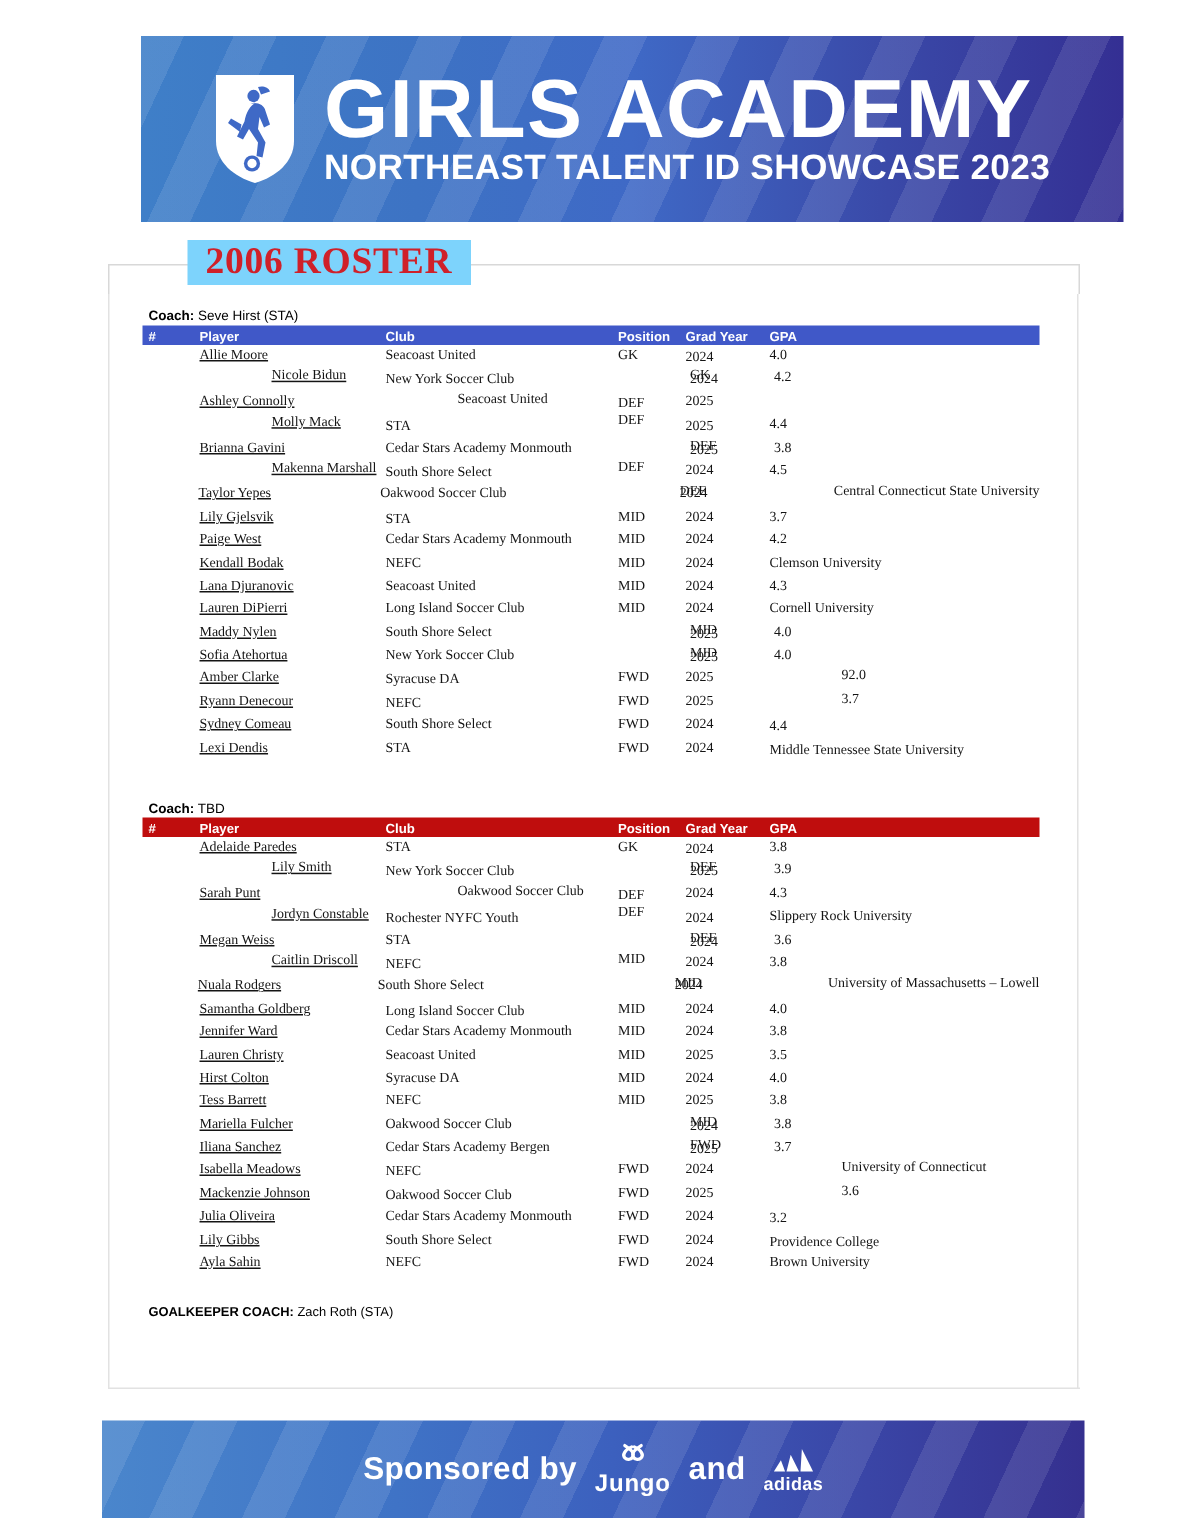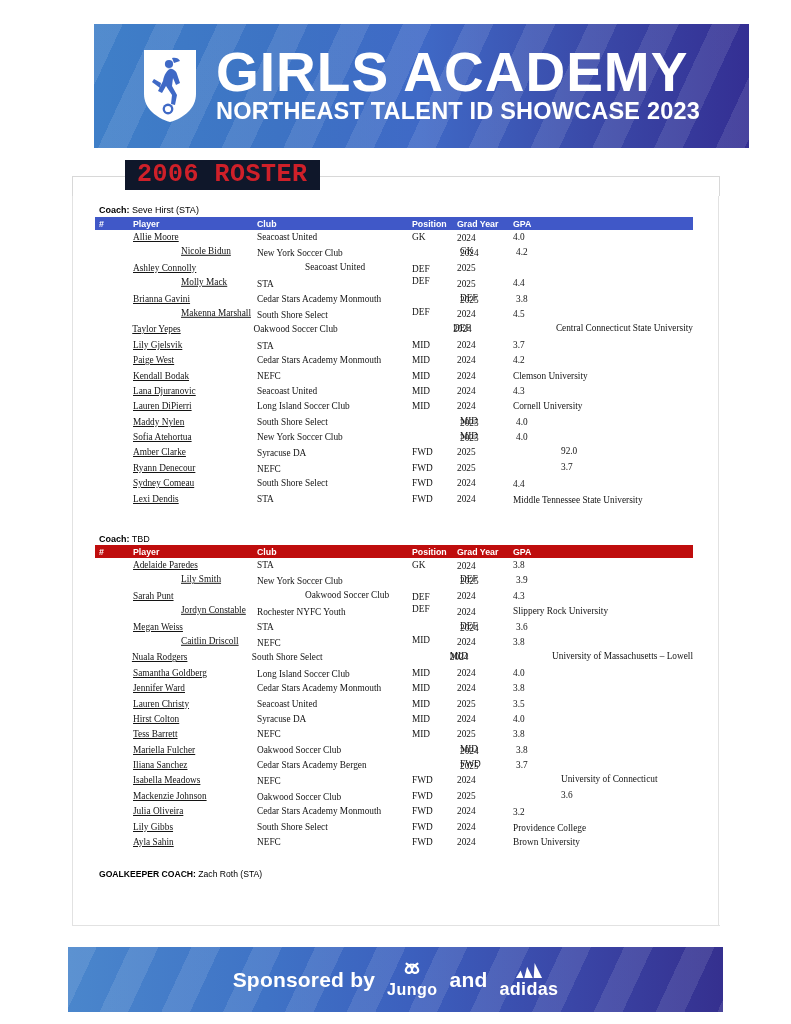--- a/index.html
+++ b/index.html
@@ -88,24 +88,24 @@
     width: 648px;
     height: 20px;
     border-top: 1.5px solid #d8d8d8;
     border-left: 1.5px solid #d8d8d8;
     border-right: 1.5px solid #d8d8d8;
   }
   .roster-title {
     position: absolute;
     left: 125px;
     top: 160px;
-    background: #0f172a;
+    background: #7dd3fc;
     padding: 0 12px;
     color: #cf2029;
-    font-family: Liberation Mono, monospace;
+    font-family: Liberation Serif, serif;
     font-weight: bold;
     font-size: 25px;
     letter-spacing: 0.5px;
     line-height: 30px;
     z-index: 3;
     white-space: nowrap;
   }
 
   
   .coach-line {
@@ -244,21 +244,21 @@
     letter-spacing: 0.5px;
     margin-top: 1px;
   }
   .adidas {
     display: flex;
     flex-direction: column;
     align-items: center;
     line-height: 1;
   }
   .adidas-word {
-    font-size: 18px;
+    font-size: 12px;
     font-weight: bold;
     letter-spacing: 0.3px;
     margin-top: 1px;
   }
 </style>
 </head>
 <body>
 
 <div class="page">
 

